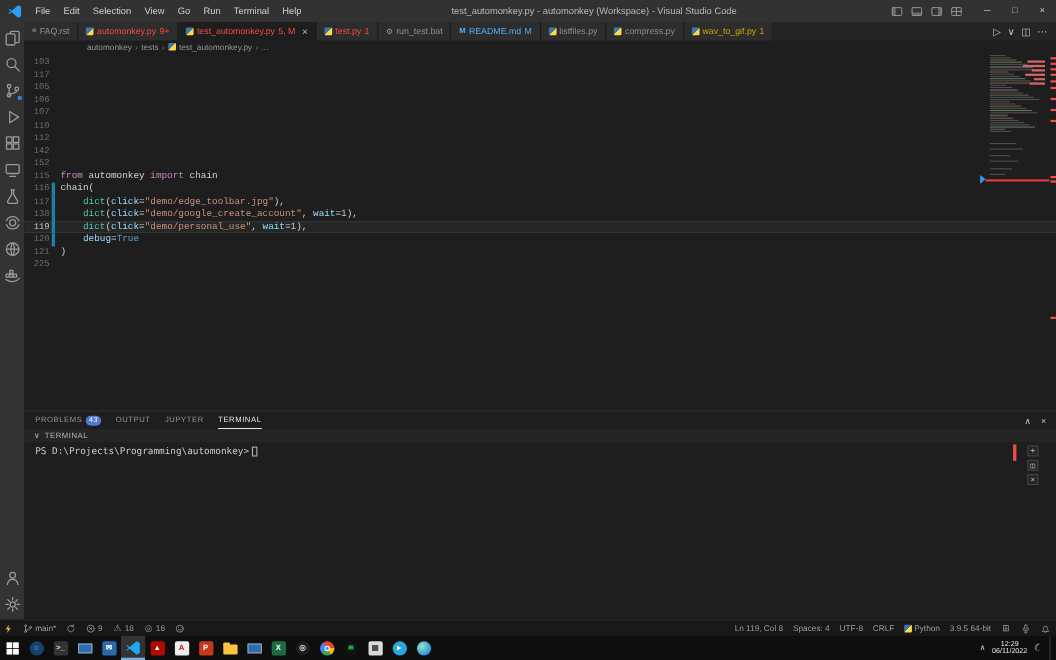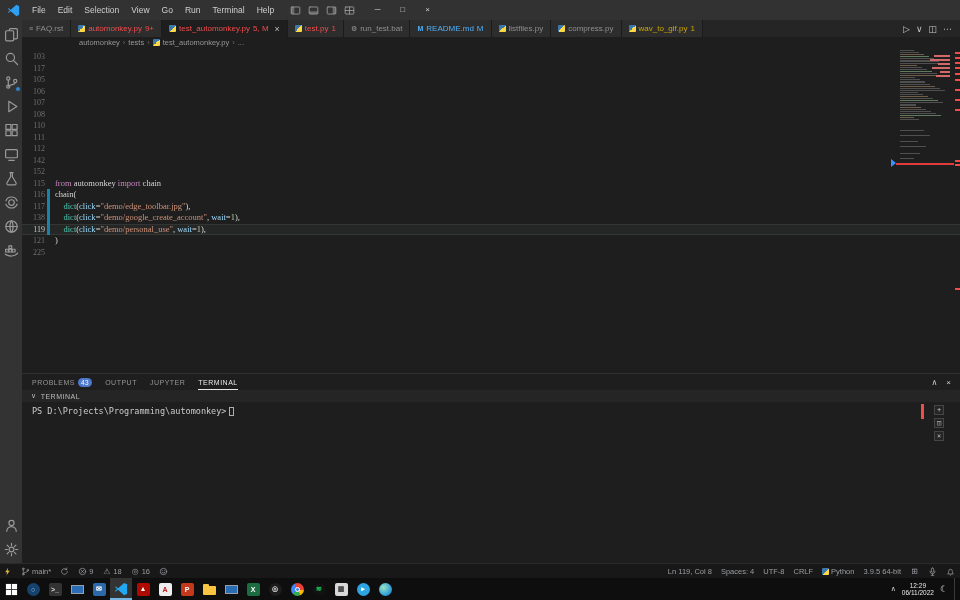--- a/index.html
+++ b/index.html
@@ -41,21 +41,21 @@
   .ftxt { font-size:7px; }
   .tab-actions { margin-left:auto; display:flex; align-items:center; gap:6px; padding:0 8px; color:#c5c5c5; font-size:9px; }
 
   
   .breadcrumbs { height:11px; display:flex; align-items:center; gap:3px; padding-left:57px; font-size:7.5px; color:#969696; background:#1e1e1e; white-space:nowrap; }
   .crumb-sep { color:#6d6d6d; }
 
   
   .editor { position:relative; flex:1; background:#1e1e1e; overflow:hidden; }
   .code-pane { padding-top:3px; }
-  .line { display:flex; height:11.5px; line-height:11.5px; font-family:Liberation Serif, serif; font-size:8.5px; }
+  .line { display:flex; height:11.5px; line-height:11.5px; font-family:Liberation Mono, monospace; font-size:8.5px; }
   .line-num { width:25px; text-align:right; padding-right:2px; color:#6e6e6e; font-size:8px; flex:none; }
   .git-bar { width:3px; margin-right:5px; flex:none; }
   .line.modified .git-bar { background:#1b81a8; }
   .line.current { background:rgba(90,95,100,0.12); box-shadow:inset 0 1px 0 rgba(255,255,255,0.07), inset 0 -1px 0 rgba(255,255,255,0.07); }
   .line.current .line-num { color:#c6c6c6; }
   .line-code { white-space:pre; color:#d4d4d4; }
   .tk-kw{color:#c586c0}.tk-pl{color:#d4d4d4}.tk-cls{color:#4ec9b0}.tk-prm{color:#9cdcfe}.tk-str{color:#ce9178}.tk-nm{color:#b5cea8}.tk-bool{color:#569cd6}
 
   .minimap { position:absolute; top:2px; right:8px; width:52px; height:260px; }
   .mm-line { height:1.1px; margin-bottom:1px; background:#4f4f4f; }
@@ -120,20 +120,21 @@
     <div class="menubar" data-interactable="false">
         <span class="menu-item" data-interactable="true">File</span>
         <span class="menu-item" data-interactable="true">Edit</span>
         <span class="menu-item" data-interactable="true">Selection</span>
         <span class="menu-item" data-interactable="true">View</span>
         <span class="menu-item" data-interactable="true">Go</span>
         <span class="menu-item" data-interactable="true">Run</span>
         <span class="menu-item" data-interactable="true">Terminal</span>
         <span class="menu-item" data-interactable="true">Help</span>
       </div>
+    <div class="tb-title" data-interactable="false">test_automonkey.py - automonkey (Workspace) - Visual Studio Code</div>
     <div class="layout-controls" data-interactable="false">
         <span class="icon" data-interactable="false" style="width: 11px; height: 11px;">
           <svg viewBox="0 0 14 14" fill="none" stroke="currentColor" stroke-width="1.1" stroke-linecap="round" stroke-linejoin="round">
             <rect x="1.5" y="2.5" width="11" height="9" rx="1"></rect>
             <rect x="1.5" y="2.5" width="4" height="9" fill="currentColor" stroke="none" opacity="0.55"></rect>
           </svg>
         </span>
         <span class="icon" data-interactable="false" style="width: 11px; height: 11px;">
           <svg viewBox="0 0 14 14" fill="none" stroke="currentColor" stroke-width="1.1" stroke-linecap="round" stroke-linejoin="round">
             <rect x="1.5" y="2.5" width="11" height="9" rx="1"></rect>
@@ -328,31 +329,21 @@
               <span class="line-num" data-interactable="false">106</span>
               <span class="git-bar" data-interactable="false"></span>
               <span class="line-code" data-interactable="false"></span>
             </div>
             <div class="line" data-interactable="true">
               <span class="line-num" data-interactable="false">107</span>
               <span class="git-bar" data-interactable="false"></span>
               <span class="line-code" data-interactable="false"></span>
             </div>
             <div class="line" data-interactable="true">
-              <span class="line-num" data-interactable="false">108</span>
-              <span class="git-bar" data-interactable="false"></span>
-              <span class="line-code" data-interactable="false"></span>
-            </div>
-            <div class="line" data-interactable="true">
               <span class="line-num" data-interactable="false">110</span>
-              <span class="git-bar" data-interactable="false"></span>
-              <span class="line-code" data-interactable="false"></span>
-            </div>
-            <div class="line" data-interactable="true">
-              <span class="line-num" data-interactable="false">111</span>
               <span class="git-bar" data-interactable="false"></span>
               <span class="line-code" data-interactable="false"></span>
             </div>
             <div class="line" data-interactable="true">
               <span class="line-num" data-interactable="false">112</span>
               <span class="git-bar" data-interactable="false"></span>
               <span class="line-code" data-interactable="false"></span>
             </div>
             <div class="line" data-interactable="true">
               <span class="line-num" data-interactable="false">142</span>
@@ -381,20 +372,25 @@
             </div>
             <div class="line modified" data-interactable="true">
               <span class="line-num" data-interactable="false">138</span>
               <span class="git-bar" data-interactable="false"></span>
               <span class="line-code" data-interactable="false"><span class="tk-pl">    </span><span class="tk-cls">dict</span><span class="tk-pl">(</span><span class="tk-prm">click</span><span class="tk-pl">=</span><span class="tk-str">"demo/google_create_account"</span><span class="tk-pl">, </span><span class="tk-prm">wait</span><span class="tk-pl">=</span><span class="tk-nm">1</span><span class="tk-pl">),</span></span>
             </div>
             <div class="line modified current" data-interactable="true">
               <span class="line-num" data-interactable="false">119</span>
               <span class="git-bar" data-interactable="false"></span>
               <span class="line-code" data-interactable="false"><span class="tk-pl">    </span><span class="tk-cls">dict</span><span class="tk-pl">(</span><span class="tk-prm">click</span><span class="tk-pl">=</span><span class="tk-str">"demo/personal_use"</span><span class="tk-pl">, </span><span class="tk-prm">wait</span><span class="tk-pl">=</span><span class="tk-nm">1</span><span class="tk-pl">),</span></span>
+            </div>
+            <div class="line modified" data-interactable="true">
+              <span class="line-num" data-interactable="false">120</span>
+              <span class="git-bar" data-interactable="false"></span>
+              <span class="line-code" data-interactable="false"><span class="tk-pl">    </span><span class="tk-prm">debug</span><span class="tk-pl">=</span><span class="tk-bool">True</span></span>
             </div>
             <div class="line" data-interactable="true">
               <span class="line-num" data-interactable="false">121</span>
               <span class="git-bar" data-interactable="false"></span>
               <span class="line-code" data-interactable="false"><span class="tk-pl">)</span></span>
             </div>
             <div class="line" data-interactable="true">
               <span class="line-num" data-interactable="false">225</span>
               <span class="git-bar" data-interactable="false"></span>
               <span class="line-code" data-interactable="false"></span>

